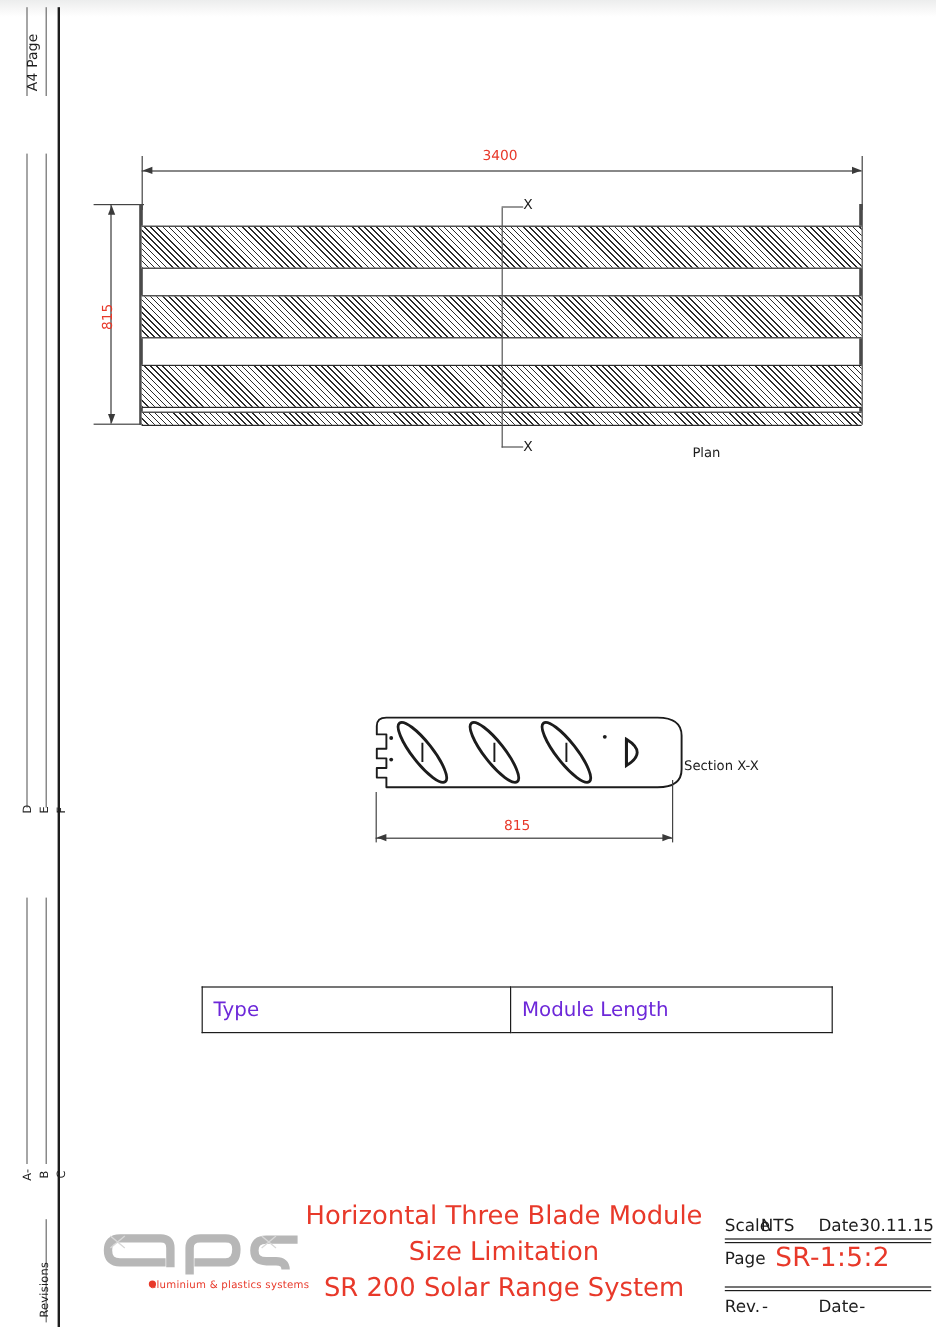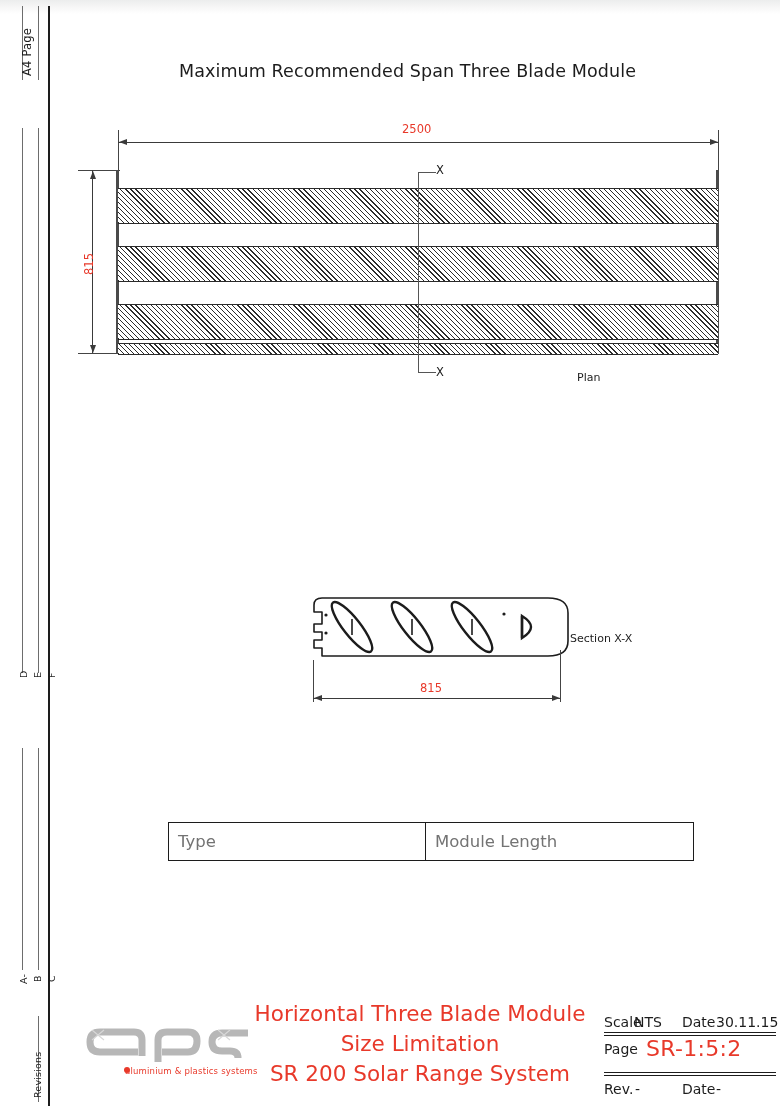--- a/index.html
+++ b/index.html
@@ -88,21 +88,21 @@
   
   .spec-table{
     position:absolute;
     border-collapse:collapse;
     border:1.6px solid #1c1c1c;
   }
   .spec-table td{
     border:1.4px solid #1c1c1c;
     font-size:16.5px;
     padding:9px 0 9px 9px;
-    color:#737373;
+    color:#6d28d9;
     font-family:"DejaVu Sans", sans-serif;
     vertical-align:middle;
   }
   .col-a{width:247px;}
   .col-b{width:258px;}
 
   
   .red-title{
     position:absolute;
     color:#e8392a;
@@ -159,28 +159,27 @@
 
   <div class="marg-line" style="left:22px;top:748px;height:222px;"></div>
   <div class="marg-line" style="left:38px;top:748px;height:222px;"></div>
   <div class="rot-label rot-small" style="left:18px;top:984px;">A-</div>
   <div class="rot-label rot-small" style="left:32px;top:982px;">B</div>
   <div class="rot-label rot-small" style="left:46px;top:982px;">C</div>
 
   <div class="marg-line" style="left:38px;top:1016px;height:86px;"></div>
   <div class="rot-label rot-small" style="left:32px;top:1098px;">Revisions</div>
 
-  <div class="title-main" style="left:179px;top:61px;">Maximum Recommended Span Three Blade Module</div>
 
   <div class="ext" style="left:118px;top:130px;height:45px;"></div>
   <div class="ext" style="left:718px;top:130px;height:45px;"></div>
   <div class="dimline" style="left:118px;top:142px;width:600px;"></div>
   <div class="arrow-l" style="left:119px;top:139px;"></div>
   <div class="arrow-r" style="left:710px;top:139px;"></div>
-  <div class="dim-text" style="left:402px;top:122px;">2500</div>
+  <div class="dim-text" style="left:402px;top:122px;">3400</div>
 
   <div class="ext-h" style="left:78px;top:170px;width:42px;"></div>
   <div class="ext-h" style="left:78px;top:353px;width:42px;"></div>
   <div class="dimline-v" style="left:92px;top:170px;height:183px;"></div>
   <div class="arrow-u" style="left:90px;top:171px;"></div>
   <div class="arrow-d" style="left:90px;top:345px;"></div>
   <div class="dim-text rot" style="left:82px;top:275px;">815</div>
 
   <div class="rail" style="left:116px;top:170px;height:184px;"></div>
   <div class="rail" style="left:716px;top:170px;height:184px;"></div>

